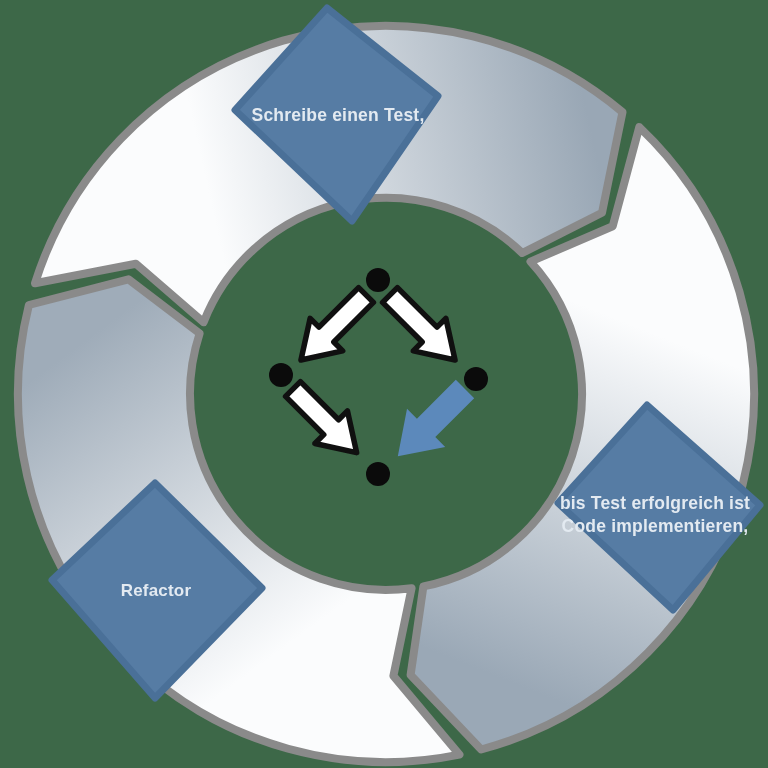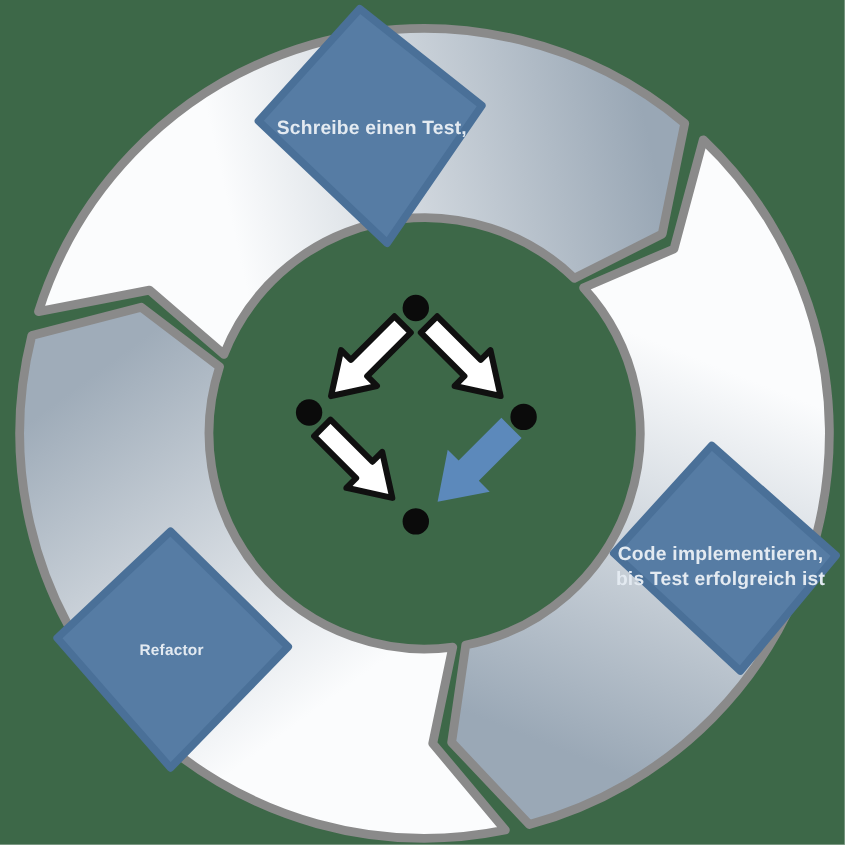--- a/index.html
+++ b/index.html
@@ -29,21 +29,21 @@
     text-align: center;
     color: #E3EAF1;
     font-weight: 700;
     letter-spacing: 0.2px;
     line-height: 1.32;
     white-space: nowrap;
   }
   .step-label span { display: block; }
   .label-top    { left: 338px; top: 116px; font-size: 17.5px; }
   .label-right  { left: 655px; top: 515px; font-size: 17.5px; }
-  .label-refactor { left: 156px; top: 591px; font-size: 14px; }
+  .label-refactor { left: 156px; top: 591px; font-size: 17px; }
 </style>
 </head>
 <body>
 
 <div class="stage">
   <svg width="768" height="768" viewBox="0 0 768 768">
     <defs>
       <linearGradient id="gradA" gradientUnits="userSpaceOnUse" x1="60" y1="290" x2="600" y2="170">
         <stop offset="0" stop-color="#FBFCFD"></stop>
         <stop offset="0.3" stop-color="#FBFCFD"></stop>
@@ -85,19 +85,19 @@
       <path class="white-arrow" transform="translate(390,295) rotate(45)" d="M0,-10.5 L56,-10.5 L56,-23 L92,0 L56,23 L56,10.5 L0,10.5 Z" fill="#FFFFFF" stroke="#101010"></path>
       <path class="white-arrow" transform="translate(293,389) rotate(45)" d="M0,-10.5 L54,-10.5 L54,-23 L90,0 L54,23 L54,10.5 L0,10.5 Z" fill="#FFFFFF" stroke="#101010"></path>
       <path transform="translate(465,389) rotate(135)" d="M0,-13 L55,-13 L55,-27 L95,0 L55,27 L55,13 L0,13 Z" fill="#5C89BB"></path>
     </g>
   </svg>
 
   <div class="step-label label-top">
     <span>Schreibe einen Test,</span>
   </div>
   <div class="step-label label-right">
+    <span>bis Test erfolgreich ist</span>
     <span>Code implementieren,</span>
-    <span>bis Test erfolgreich ist</span>
   </div>
   <div class="step-label label-refactor">
     <span>Refactor</span>
   </div>
 </div>
 
 </body></html>

